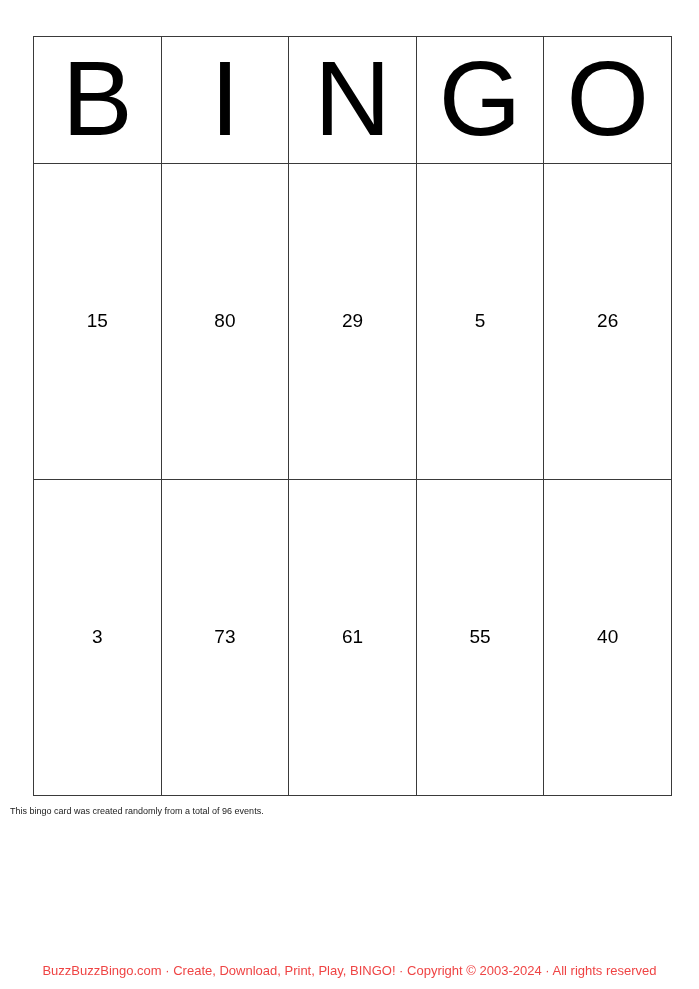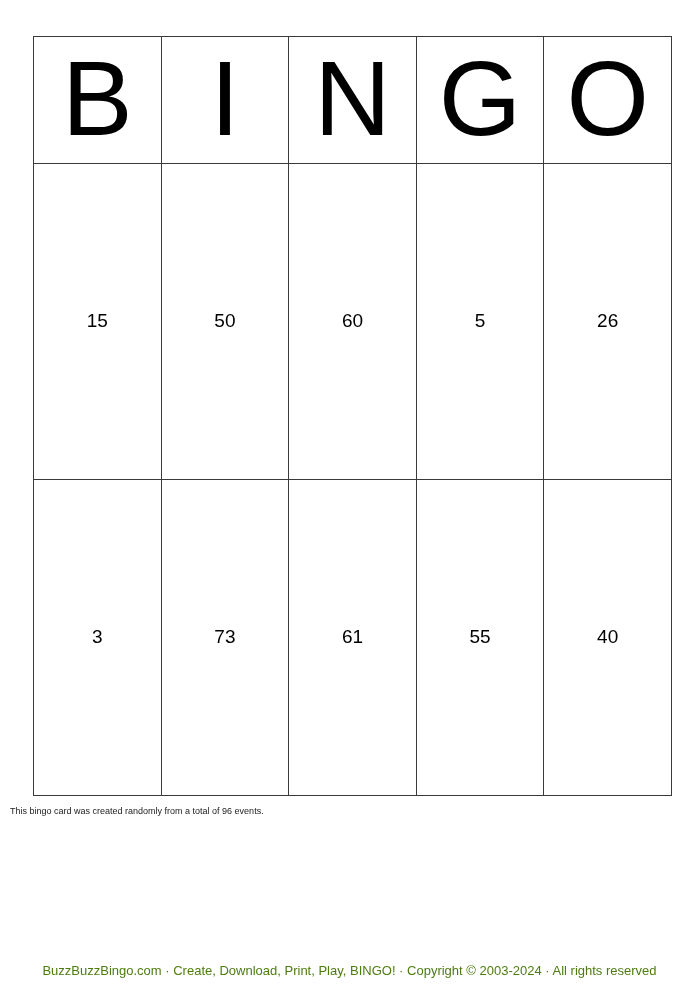--- a/index.html
+++ b/index.html
@@ -54,42 +54,42 @@
       white-space: nowrap;
       text-align: center;
     }
     .footer {
       position: absolute;
       left: 0;
       width: 699px;
       top: 963px;
       text-align: center;
       font-size: 13px;
-      color: #4d7c0f;
+      color: #ef4444;
       white-space: nowrap;
     }
   </style>
 </head>
 <body>
 
 <table class="card">
   <thead>
     <tr>
       <th><span>B</span></th>
       <th><span>I</span></th>
       <th><span>N</span></th>
       <th><span>G</span></th>
       <th><span>O</span></th>
     </tr>
   </thead>
   <tbody>
     <tr>
       <td>15</td>
-      <td>50</td>
-      <td>60</td>
+      <td>80</td>
+      <td>29</td>
       <td>5</td>
       <td>26</td>
     </tr>
     <tr>
       <td>3</td>
       <td>73</td>
       <td>61</td>
       <td>55</td>
       <td>40</td>
     </tr>

